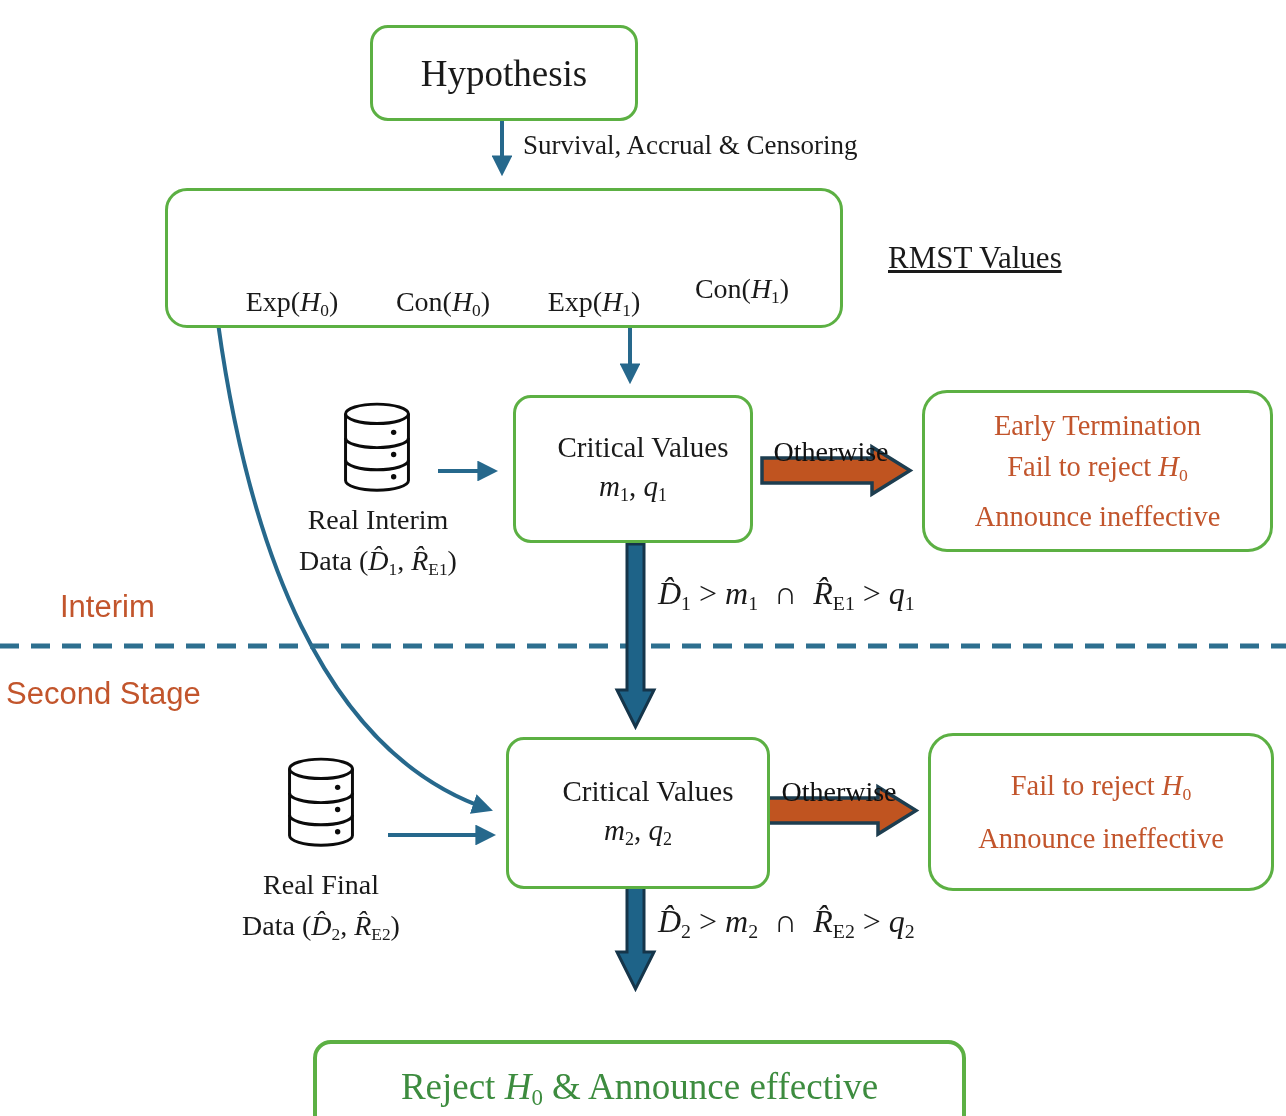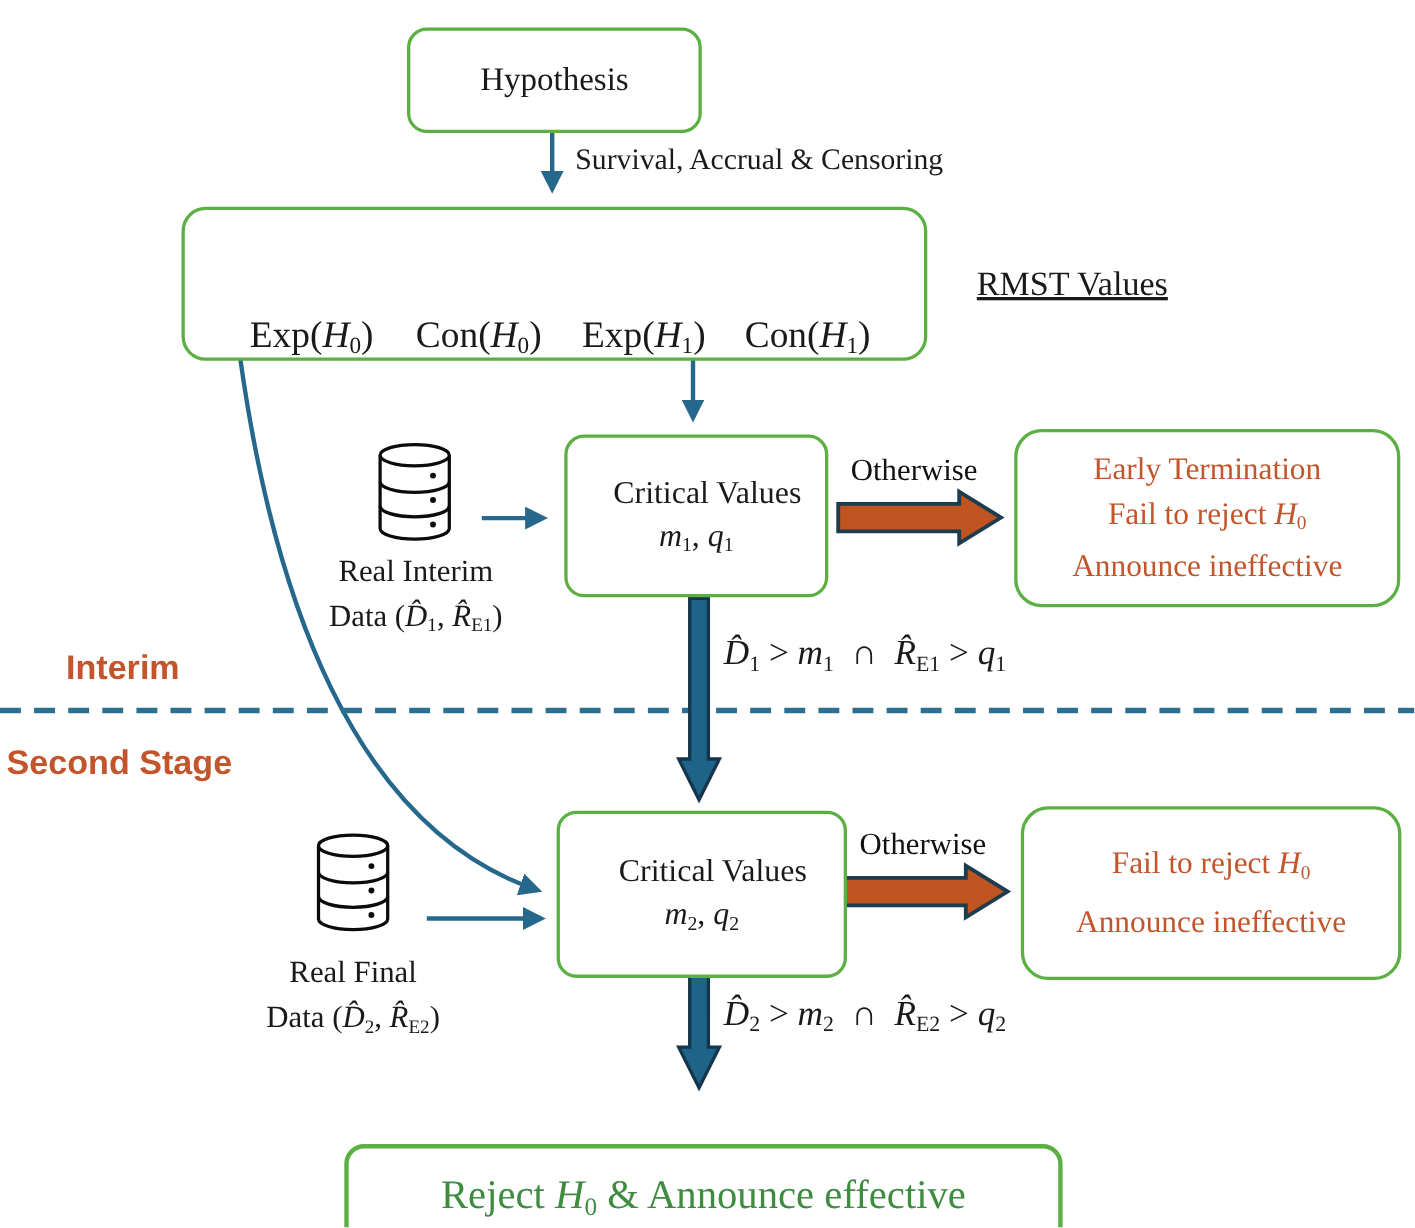--- a/index.html
+++ b/index.html
@@ -6,28 +6,28 @@
   #canvas{position:relative;width:1286px;height:1116px;background:#ffffff;overflow:hidden;
           font-family:"Liberation Serif","DejaVu Serif",serif;color:#1a1a1a;}
   #connector-layer{position:absolute;left:0;top:0;width:1286px;height:1116px;}
   .gbox{position:absolute;border:3.5px solid #5cb043;border-radius:18px;background:#ffffff;
         display:flex;flex-direction:column;align-items:center;justify-content:center;text-align:center;}
   .serif-label{position:absolute;font-family:"Liberation Serif","DejaVu Serif",serif;}
   .center{text-align:center;}
   .it{font-style:italic;}
   .sub{font-size:0.62em;vertical-align:-0.28em;font-style:normal;letter-spacing:0;}
   .stage-label{position:absolute;font-family:"Liberation Sans","DejaVu Sans",sans-serif;
-               font-weight:bold;font-size:31px;color:#c2552c;}
+               font-weight:normal;font-size:31px;color:#c2552c;}
   .orange-text{color:#c2552c;border-radius:25px;}
   .green-text{color:#3d8c3f;}
-  .db-col-label{position:absolute;width:130px;text-align:left;font-size:34px;}
+  .db-col-label{position:absolute;width:130px;text-align:center;font-size:28px;}
   .cv-line1{font-size:29px;margin-left:20px;}
   .cv-line2{font-size:29px;margin-top:6px;}
   .cond{position:absolute;font-size:32px;white-space:nowrap;}
-  .otherwise{position:absolute;width:150px;text-align:center;font-size:28px;color:#111111;}
+  .otherwise{position:absolute;width:150px;text-align:center;font-size:28px;color:#111111;margin-top:24px;}
 </style>
 </head>
 <body>
 
 <div id="canvas">
 
   <svg id="connector-layer" viewBox="0 0 1286 1116" xmlns="http://www.w3.org/2000/svg">
     <defs>
       <marker id="tealhead" viewBox="0 0 10 10" refX="7.5" refY="5" markerWidth="5.2" markerHeight="5.2" orient="auto-start-reverse">
         <path d="M0,0 L10,5 L0,10 z" fill="#26688c"></path>
@@ -73,30 +73,30 @@
 
     <use href="#db-filled" x="252" y="203" width="80" height="80"></use>
     <use href="#db-filled" x="403" y="203" width="80" height="80"></use>
     <use href="#db-filled" x="554" y="203" width="80" height="80"></use>
     <use href="#db-filled" x="702" y="203" width="80" height="80"></use>
     <use href="#db-outline" x="340" y="399" width="74" height="100"></use>
     <use href="#db-outline" x="284" y="754" width="74" height="100"></use>
   </svg>
 
   <div class="gbox" style="left:370px;top:25px;width:262px;height:90px;">
-    <span style="font-size:30px;">Hypothesis</span>
+    <span style="font-size:37px;">Hypothesis</span>
   </div>
 
   <div class="serif-label" style="left:523px;top:130px;font-size:27px;white-space:nowrap;">Survival, Accrual &amp; Censoring</div>
 
   <div class="gbox" style="left:165px;top:188px;width:672px;height:134px;border-radius:22px;"></div>
   <div class="db-col-label" style="left:227px;top:286px;"><span>Exp(</span><span class="it">H</span><span class="sub">0</span><span>)</span></div>
   <div class="db-col-label" style="left:378px;top:286px;"><span>Con(</span><span class="it">H</span><span class="sub">0</span><span>)</span></div>
   <div class="db-col-label" style="left:529px;top:286px;"><span>Exp(</span><span class="it">H</span><span class="sub">1</span><span>)</span></div>
-  <div class="db-col-label" style="left:677px;top:286px;"><span>Con(</span><span class="it">H</span><span class="sub">1</span><span>)</span></div>
+  <div class="db-col-label" style="left:677px;top:273px;"><span>Con(</span><span class="it">H</span><span class="sub">1</span><span>)</span></div>
 
   <div class="serif-label" style="left:888px;top:240px;font-size:31px;white-space:nowrap;text-decoration:underline;">RMST Values</div>
 
   <div class="serif-label center" style="left:258px;top:499px;width:240px;font-size:28px;line-height:41px;text-align:center;">
     <div>Real Interim</div>
     <div><span>Data (</span><span class="it">D̂</span><span class="sub">1</span><span>, </span><span class="it">R̂</span><span class="sub">E1</span><span>)</span></div>
   </div>
 
   <div class="gbox" style="left:513px;top:395px;width:234px;height:142px;">
     <div class="cv-line1">Critical Values</div>

